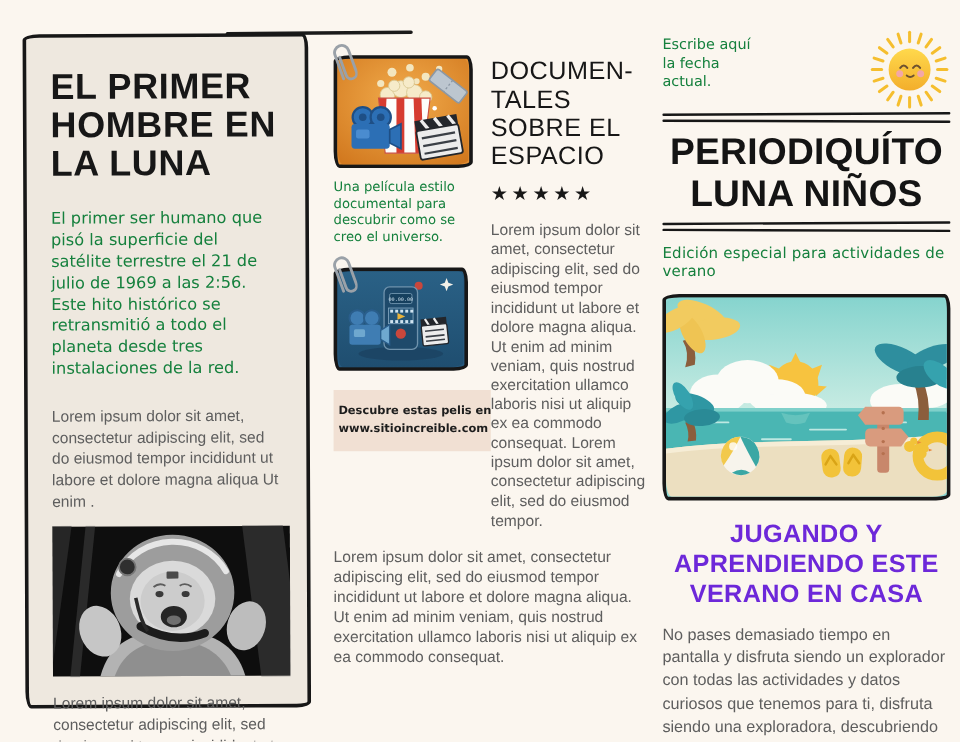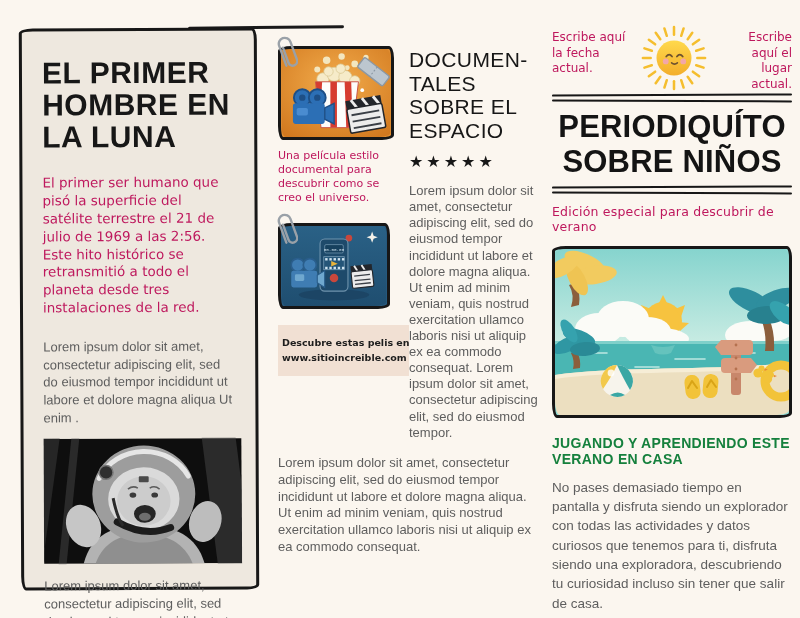--- a/index.html
+++ b/index.html
@@ -3,21 +3,21 @@
 <meta charset="utf-8">
 <style>
   * { margin:0; padding:0; box-sizing:border-box; }
   html,body { width:800px; height:618px; }
   body {
     position:relative; overflow:hidden;
     background:#FBF6EF;
     font-family:"Liberation Sans", sans-serif;
     color:#1d1d1d;
   }
-  .hand { font-family:"DejaVu Sans", sans-serif; color:#be185d; }
+  .hand { font-family:"DejaVu Sans", sans-serif; color:#15803d; }
   .lorem { color:#5e5e5e; font-size:13px; line-height:1.36; }
   .sketch {
     border:3px solid #171717;
     border-radius:14px 5px 12px 5px / 5px 12px 5px 14px;
   }
   figure { position:relative; }
   figure svg.art { display:block; width:100%; height:100%; border-radius:inherit; }
 
   
   .left-panel {
@@ -77,22 +77,22 @@
   }
   .double-rule::before { top:0; transform:rotate(-.3deg); }
   .double-rule::after  { top:6px; transform:rotate(.2deg); }
   .right-col h1 {
     font-size:31px; font-weight:700; line-height:1.12; letter-spacing:.2px;
     text-align:center; color:#141414; margin:7px 0 6px;
   }
   .edition { font-size:12.5px; margin-top:9px; letter-spacing:.2px; }
   .fig-beach { width:240px; height:172px; margin-top:12px; background:#8FD8D2; }
   .right-col h2 {
-    margin-top:17px; 
-    font-size:14px; font-weight:700; line-height:1.18; letter-spacing:.3px; color:#15803d;
+    margin-top:17px; text-align:center;
+    font-size:21px; font-weight:700; line-height:1.18; letter-spacing:.3px; color:#6d28d9;
   }
   .right-col .body { margin-top:10px; font-size:13.5px; line-height:1.43; }
 </style>
 </head>
 <body>
 
 <div class="top-stroke"></div>
 
 <section class="left-panel sketch">
   <h1>EL PRIMER HOMBRE EN LA LUNA</h1>
@@ -323,28 +323,27 @@
             <line x1="35" y1="3" x2="35" y2="11" transform="rotate(342 35 35)"></line>
         </g>
         <circle cx="35" cy="35" r="18" fill="url(#sg)"></circle>
         <path d="M27 33.5 q3 -4 6 0" stroke="#6E522F" stroke-width="1.8" fill="none" stroke-linecap="round"></path>
         <path d="M38 33.5 q3 -4 6 0" stroke="#6E522F" stroke-width="1.8" fill="none" stroke-linecap="round"></path>
         <circle cx="26.5" cy="38.5" r="3" fill="#F2A5AE" opacity=".95"></circle>
         <circle cx="44.5" cy="38.5" r="3" fill="#F2A5AE" opacity=".95"></circle>
         <path d="M32.5 40 q3 2.6 6 0" stroke="#6E522F" stroke-width="1.6" fill="none" stroke-linecap="round"></path>
       </svg>
     </div>
-    <div class="hint right hand">Escribe aquí el lugar actual.</div>
   </div>
 
   <div class="double-rule"></div>
-  <h1>PERIODIQUÍTO SOBRE NIÑOS</h1>
+  <h1>PERIODIQUÍTO LUNA NIÑOS</h1>
   <div class="double-rule"></div>
 
-  <div class="edition hand">Edición especial para descubrir de verano</div>
+  <div class="edition hand">Edición especial para actividades de verano</div>
 
   <figure class="fig-beach sketch">
     <svg class="art" viewBox="0 0 234 166">
       <defs>
         <linearGradient id="sky" x1="0" y1="0" x2="0" y2="1">
           <stop offset="0%" stop-color="#86D4CE"></stop>
             <stop offset="100%" stop-color="#C9ECE3"></stop>
         </linearGradient>
       </defs>
       <rect width="234" height="96" fill="url(#sky)"></rect>

